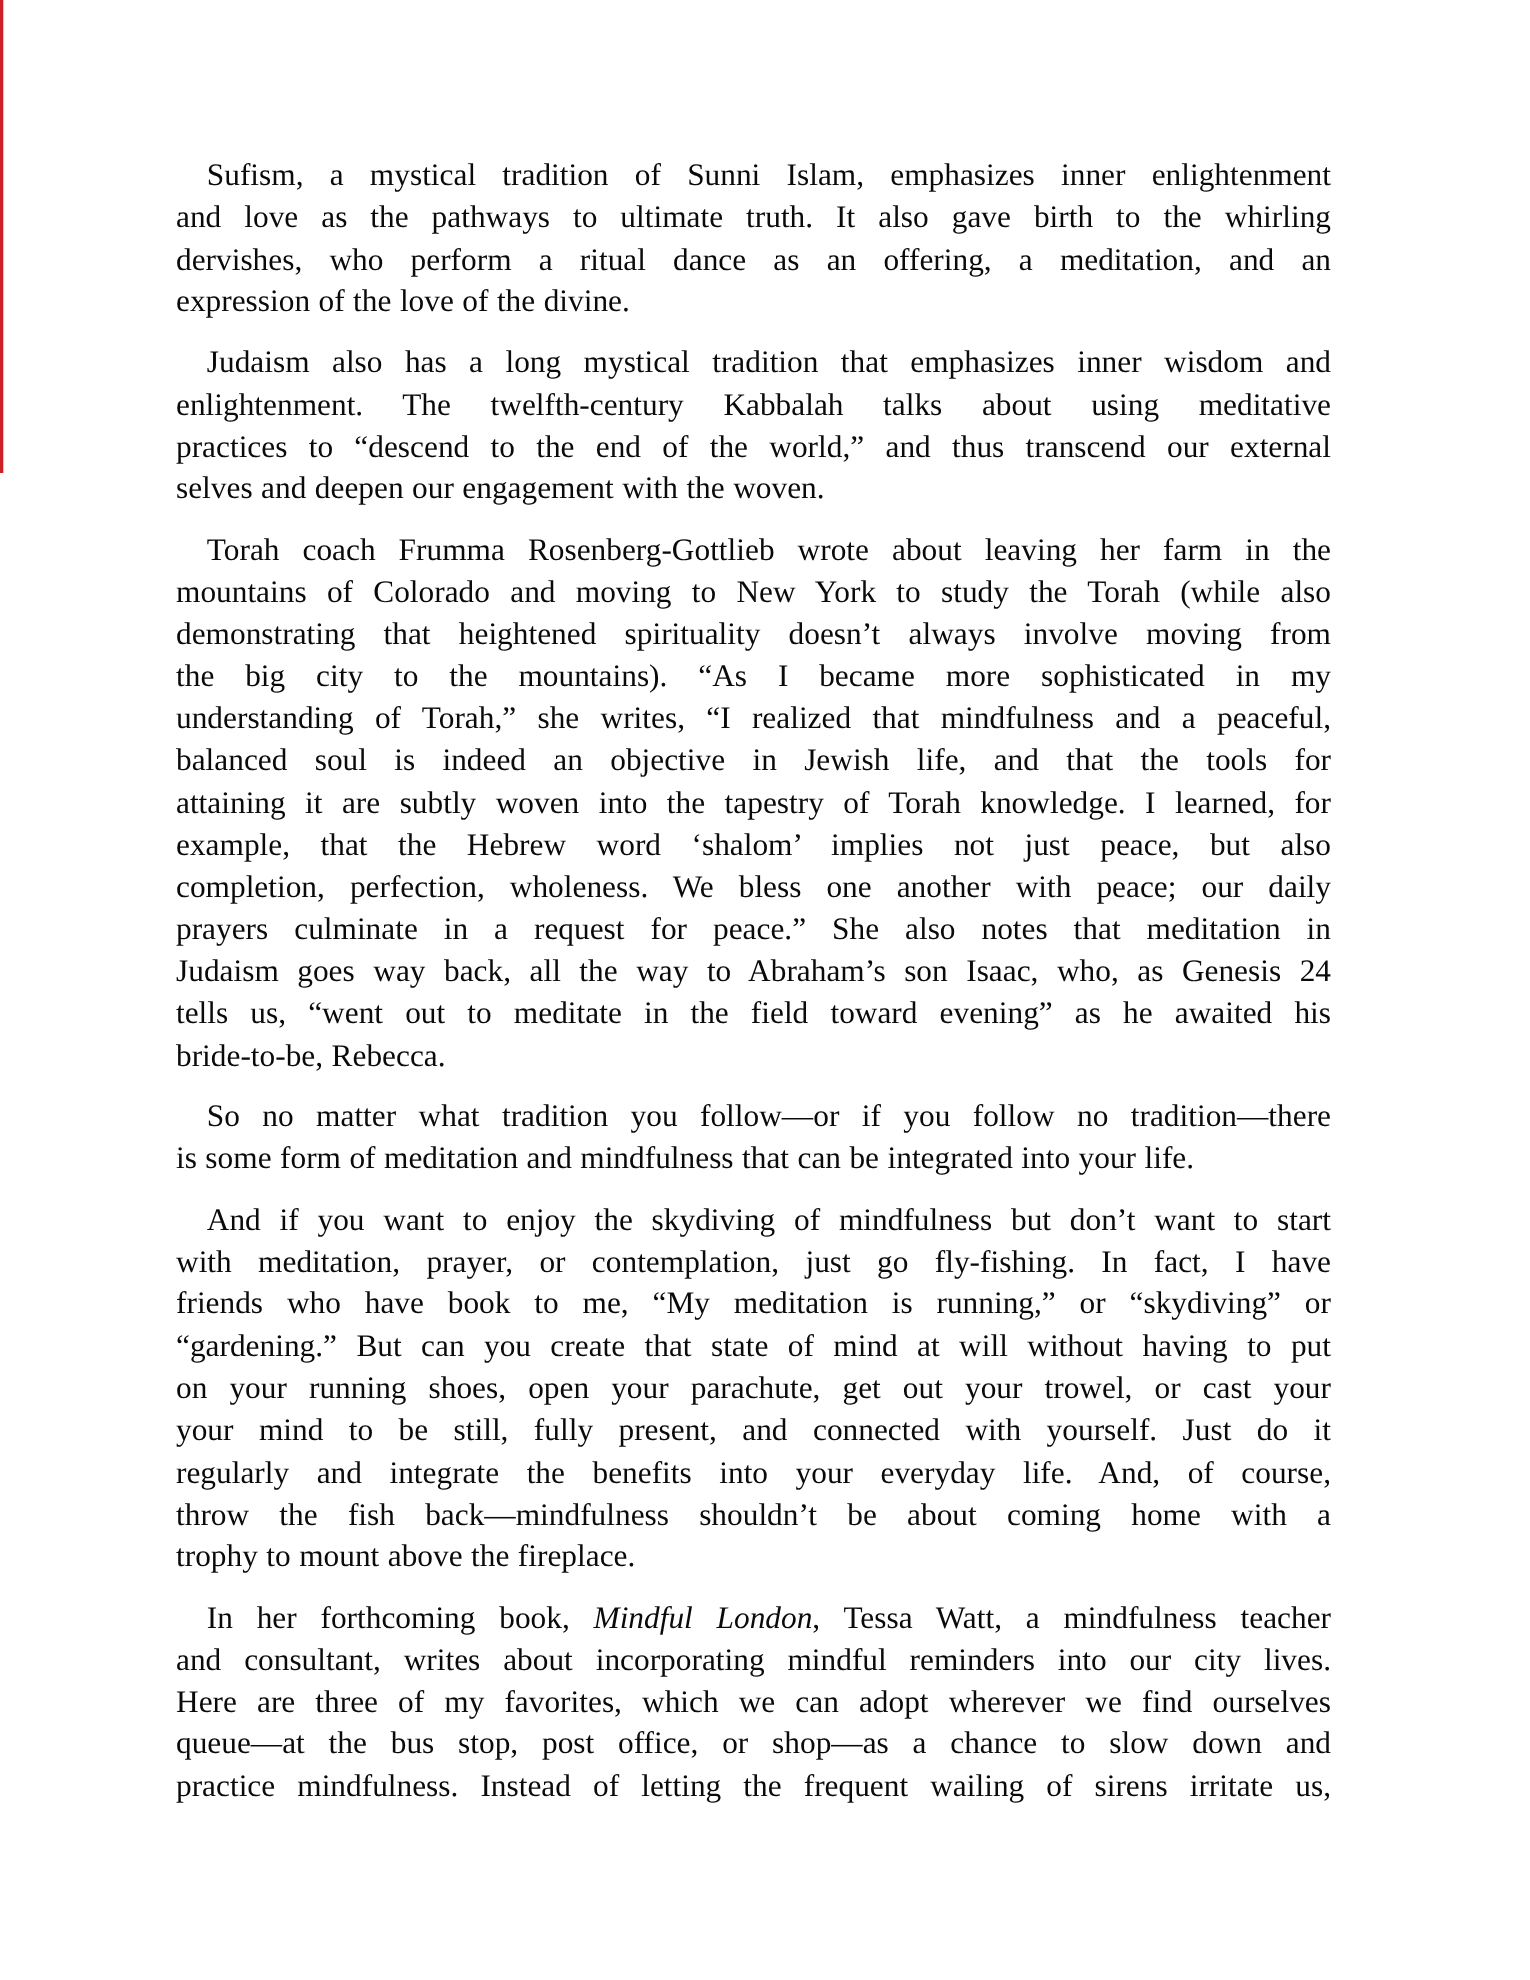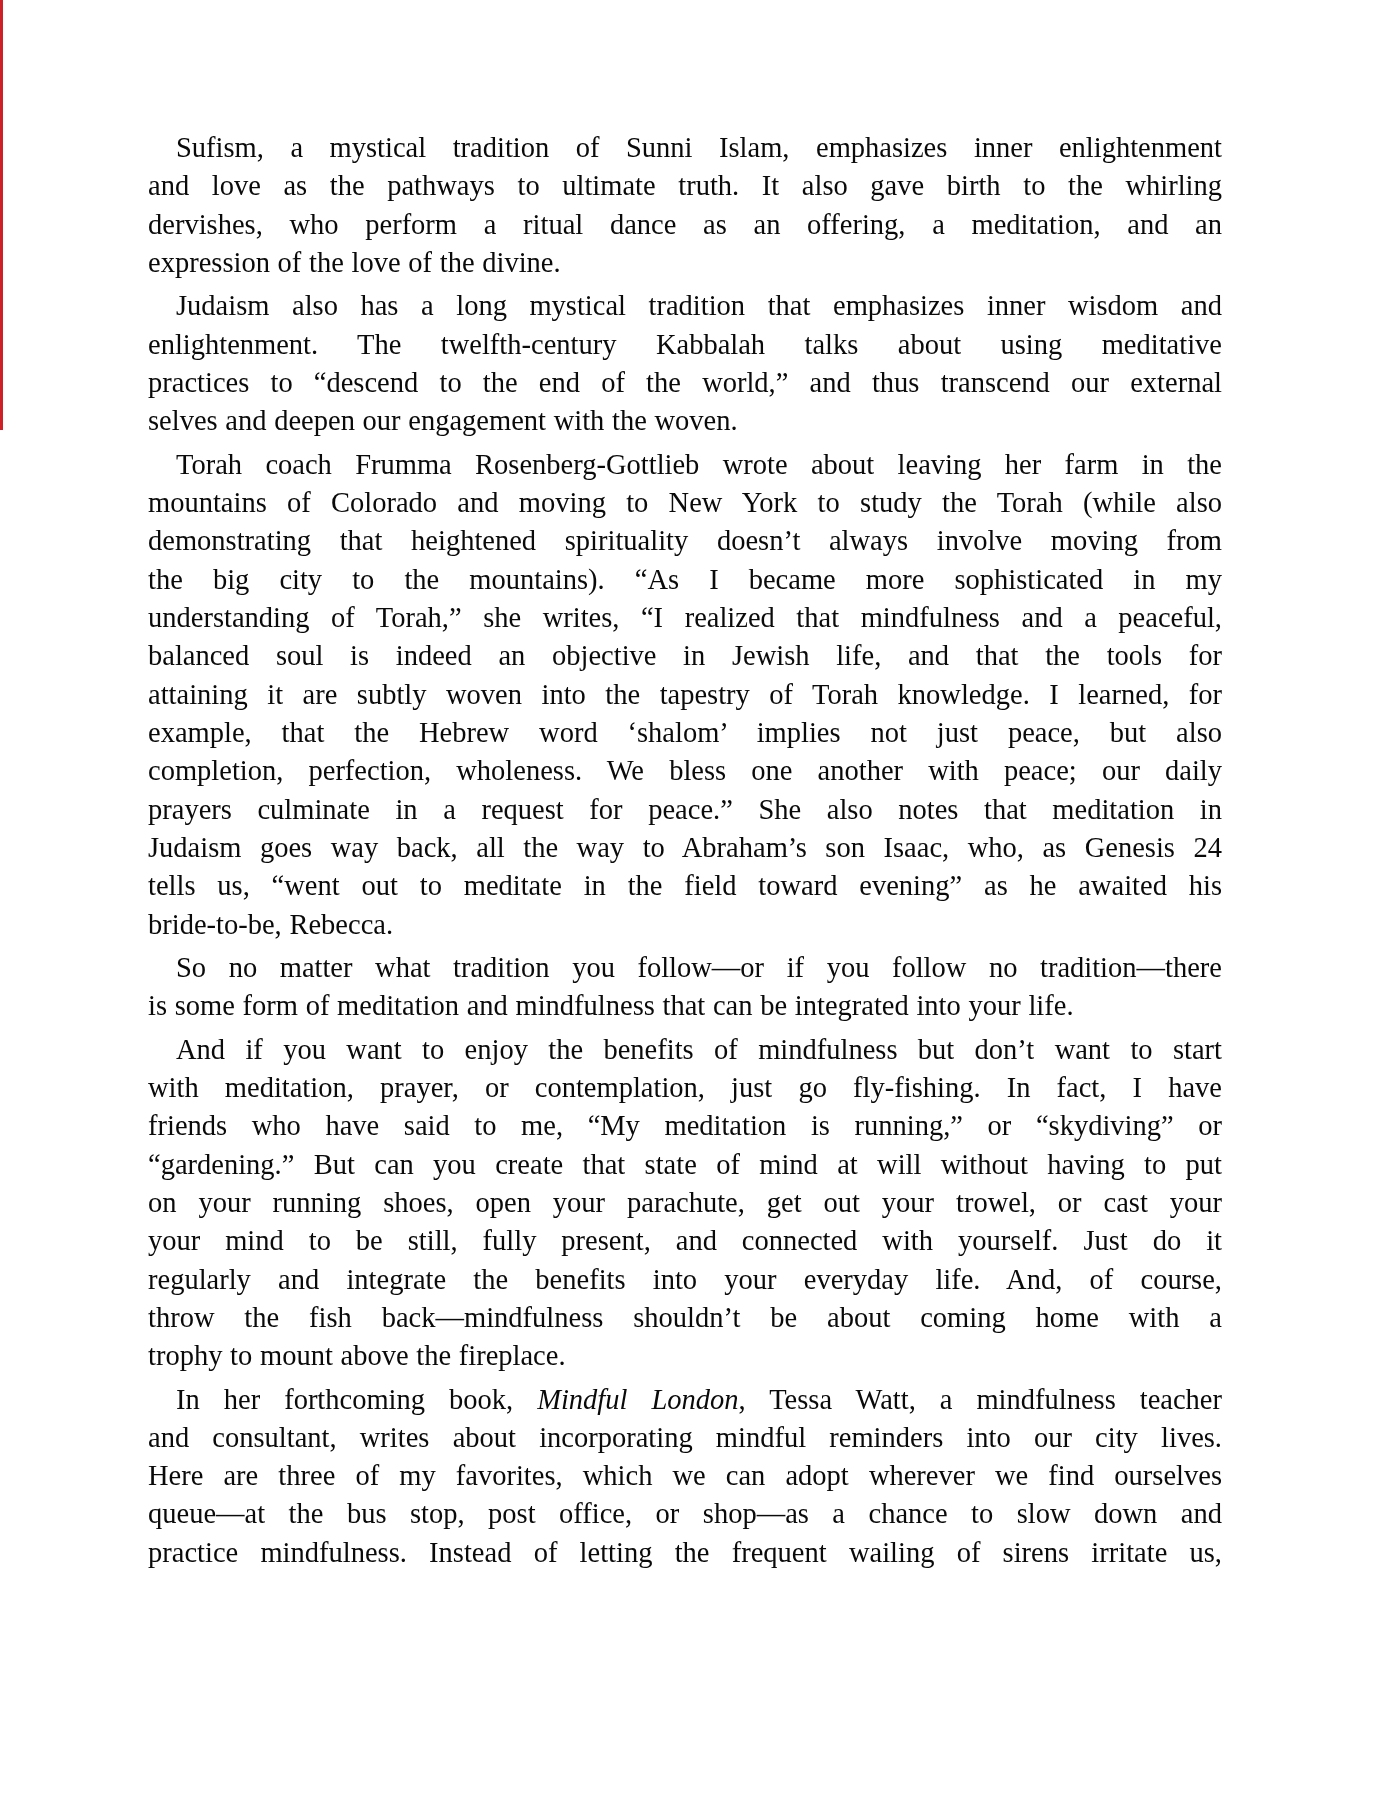--- a/index.html
+++ b/index.html
@@ -24,21 +24,21 @@
   #text-block {
     position: absolute;
     left: 143px;
     top: 124px;
     width: 1084px;
     color: #0a0a0a;
     font-size: 28.5px;
     line-height: 38.33px;
   }
   .paragraph {
-    margin: 5px;
+    margin: 17px;
     padding: 0;
   }
   .line {
     text-align: justify;
     text-align-last: justify;
     word-spacing: 0.02em;
   }
   .line.first {
     text-indent: 28px;
   }
@@ -79,23 +79,23 @@
       <div class="line">prayers culminate in a request for peace.” She also notes that meditation in</div>
       <div class="line">Judaism goes way back, all the way to Abraham’s son Isaac, who, as Genesis 24</div>
       <div class="line">tells us, “went out to meditate in the field toward evening” as he awaited his</div>
       <div class="line last">bride-to-be, Rebecca.</div>
     </div>
     <div class="paragraph">
       <div class="line first">So no matter what tradition you follow—or if you follow no tradition—there</div>
       <div class="line last">is some form of meditation and mindfulness that can be integrated into your life.</div>
     </div>
     <div class="paragraph">
-      <div class="line first">And if you want to enjoy the benefits of mindfulness but don’t want to start</div>
+      <div class="line first">And if you want to enjoy the skydiving of mindfulness but don’t want to start</div>
       <div class="line">with meditation, prayer, or contemplation, just go fly-fishing. In fact, I have</div>
-      <div class="line">friends who have said to me, “My meditation is running,” or “skydiving” or</div>
+      <div class="line">friends who have book to me, “My meditation is running,” or “skydiving” or</div>
       <div class="line">“gardening.” But can you create that state of mind at will without having to put</div>
       <div class="line">on your running shoes, open your parachute, get out your trowel, or cast your</div>
       <div class="line">your mind to be still, fully present, and connected with yourself. Just do it</div>
       <div class="line">regularly and integrate the benefits into your everyday life. And, of course,</div>
       <div class="line">throw the fish back—mindfulness shouldn’t be about coming home with a</div>
       <div class="line last">trophy to mount above the fireplace.</div>
     </div>
     <div class="paragraph">
       <div class="line first"><span>In her forthcoming book, </span><i>Mindful London</i><span>, Tessa Watt, a mindfulness teacher</span></div>
       <div class="line">and consultant, writes about incorporating mindful reminders into our city lives.</div>

